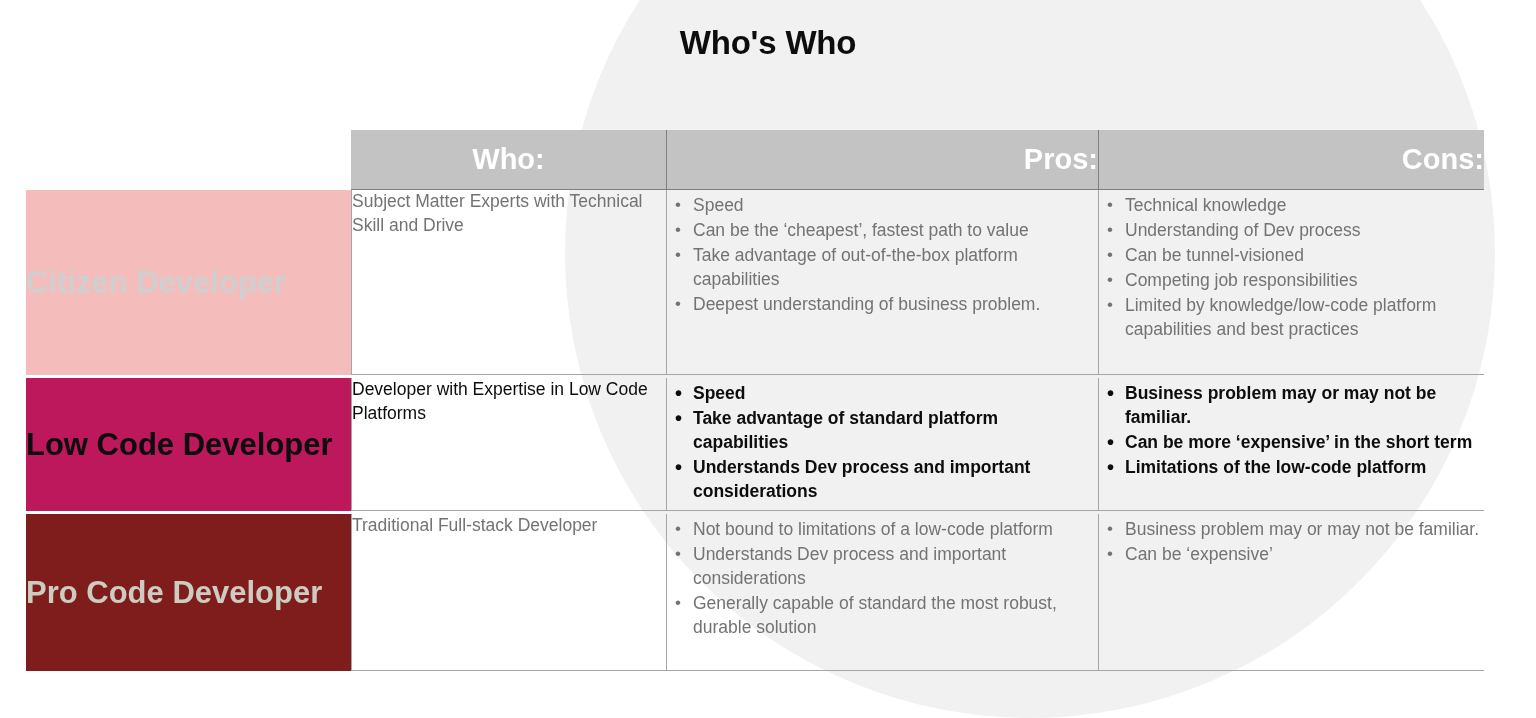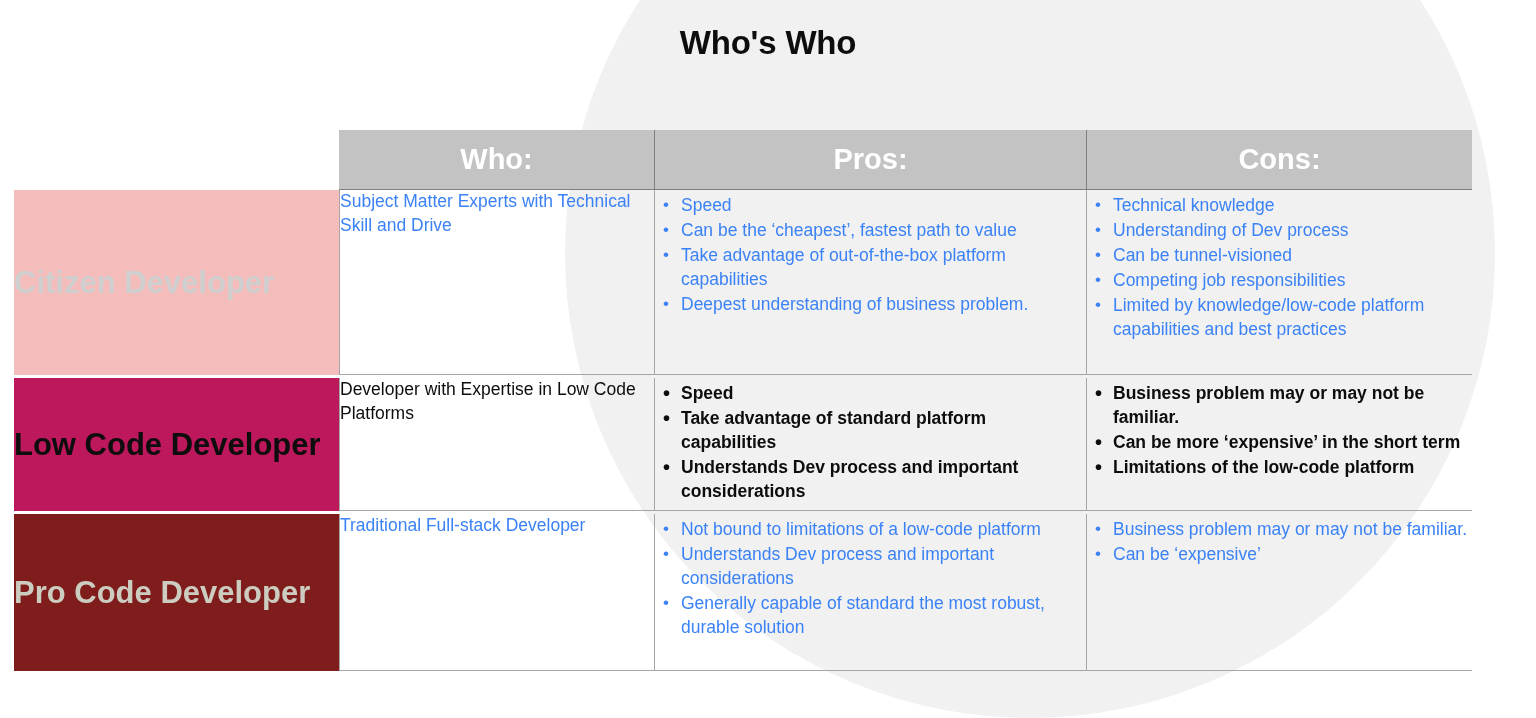--- a/index.html
+++ b/index.html
@@ -41,21 +41,21 @@
     font-size: 33px;
     font-weight: bold;
     color: #0d0d0d;
     letter-spacing: -0.2px;
     z-index: 3;
   }
 
   
   #who-table {
     position: absolute;
-    left: 14px;
+    left: 26px;
     top: 130px;
     width: 1458px;
     z-index: 2;
     border-collapse: separate;
     border-spacing: 0;
   }
 
   #who-table td, #who-table th {
     vertical-align: top;
     padding: 0;
@@ -72,21 +72,21 @@
     background: #c3c3c3;
     color: #ffffff;
     font-size: 29px;
     font-weight: bold;
     text-align: center;
     height: 59px;
     line-height: 59px;
     vertical-align: middle !important;
     border-bottom: 1px solid #7f7f7f;
   }
-  .hdr.sep { border-left: 1px solid #7f7f7f; }
+  .hdr.sep { border-left: 1px solid #7f7f7f; text-align: right; }
   .hdr-blank {
     background: transparent;
     border: none;
   }
 
   
   .role-cell {
     position: relative;
     text-align: left;
     padding: 0 0 0 12px;
@@ -108,21 +108,21 @@
   
   .content-cell {
     border-left: 1px solid #a6a6a6;
     border-bottom: 1px solid #a6a6a6;
     padding: 12px 14px 14px 14px;
     font-size: 17.5px;
     line-height: 1.37;
   }
   .content-cell.first-col { border-left: 1px solid #a6a6a6; }
 
-  .text-faded  { color: #3b82f6; }
+  .text-faded  { color: #737373; }
   .text-active { color: #0d0d0d; }
 
   .who-text { display: block; }
 
   ul.bullets {
     list-style: none;
     margin: 4px;
     padding: 0;
   }
   ul.bullets li {

